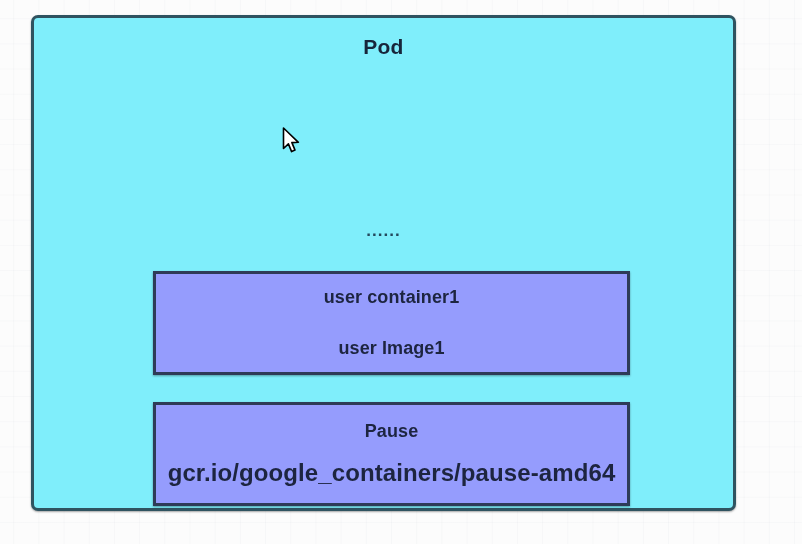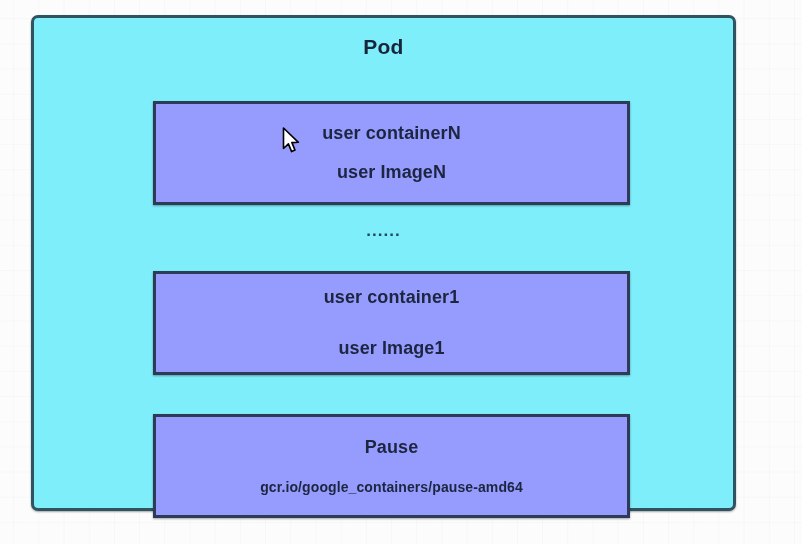--- a/index.html
+++ b/index.html
@@ -70,31 +70,31 @@
     background: #959CFD;
     border: 3px solid #2e3b57;
     box-shadow: 0 1px 2px rgba(0,0,0,0.35);
     display: flex;
     flex-direction: column;
     align-items: center;
     justify-content: space-evenly;
   }
   .box-n     { top: 83px;  height: 104px; }
   .box-one   { top: 253px; height: 104px; gap: 16px; }
-  .box-pause { top: 396px; height: 104px; }
+  .box-pause { top: 384px; height: 104px; }
 
   .c-line {
     font-size: 18px;
     font-weight: bold;
     color: #1d2540;
     text-align: center;
     letter-spacing: 0.1px;
     white-space: nowrap;
   }
-  .c-line.small { font-size: 14px; }
+  .c-line.small { font-size: 24px; }
 
   
   .ellipsis {
     position: absolute;
     left: 0;
     top: 203px;
     width: 100%;
     text-align: center;
     font-size: 17px;
     font-weight: bold;
@@ -115,24 +115,20 @@
 </style>
 </head>
 <body>
 
 <div id="canvas">
 
   <div class="pod-box">
 
     <div class="pod-title">Pod</div>
 
-    <div class="container-box box-n">
-      <div class="c-line">user containerN</div>
-      <div class="c-line">user ImageN</div>
-    </div>
 
     <div class="ellipsis">......</div>
 
     <div class="container-box box-one">
       <div class="c-line">user container1</div>
       <div class="c-line">user Image1</div>
     </div>
 
     <div class="container-box box-pause">
       <div class="c-line">Pause</div>

